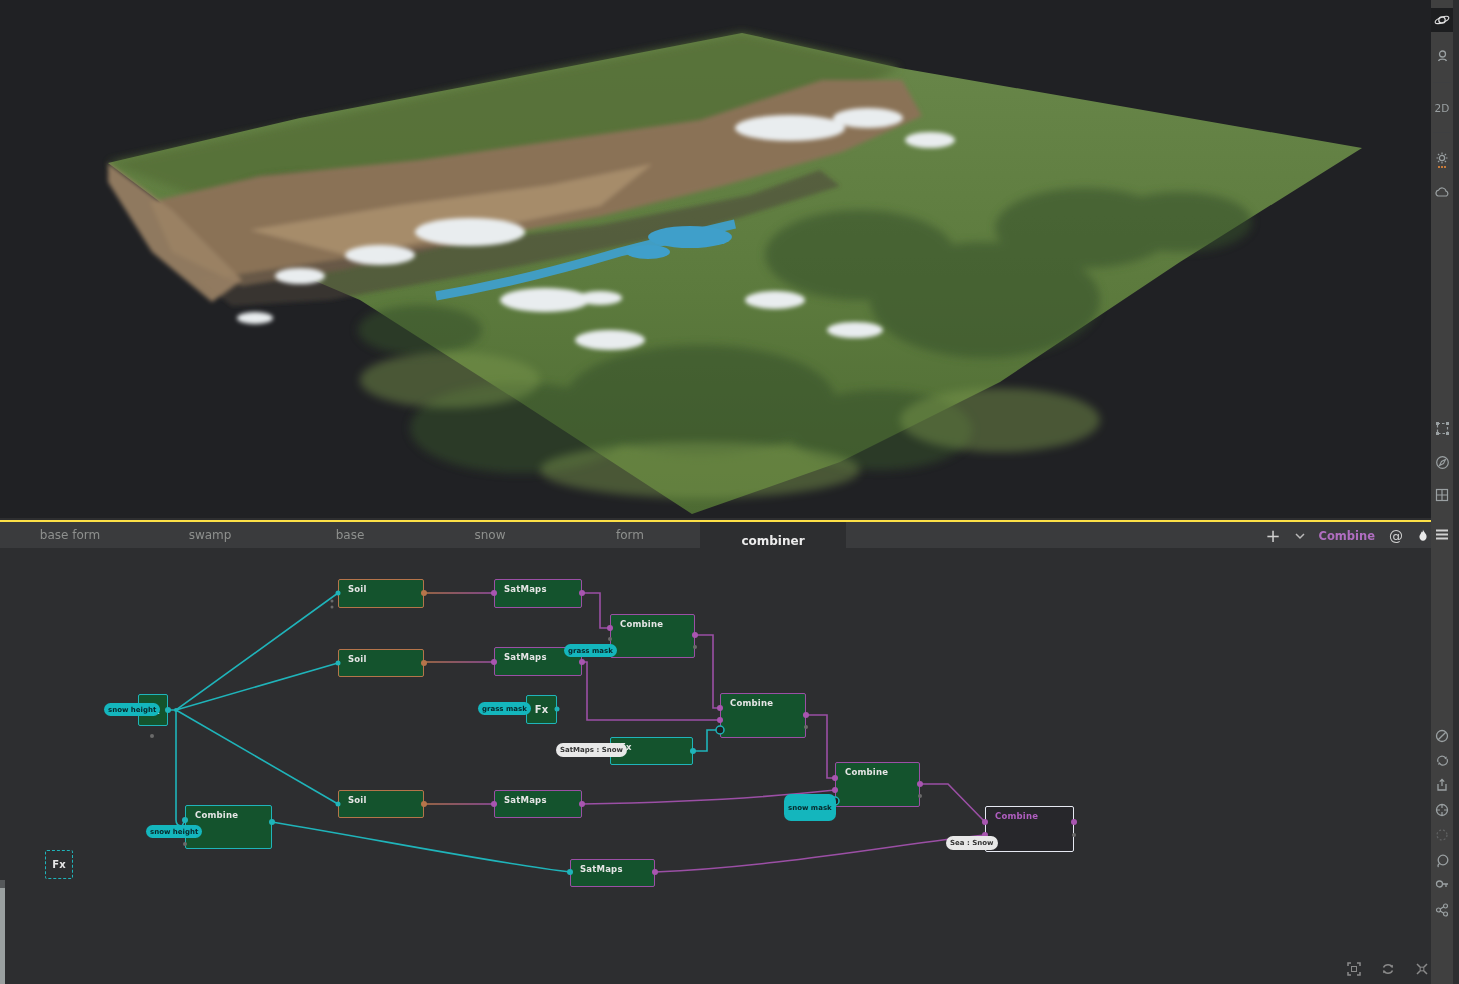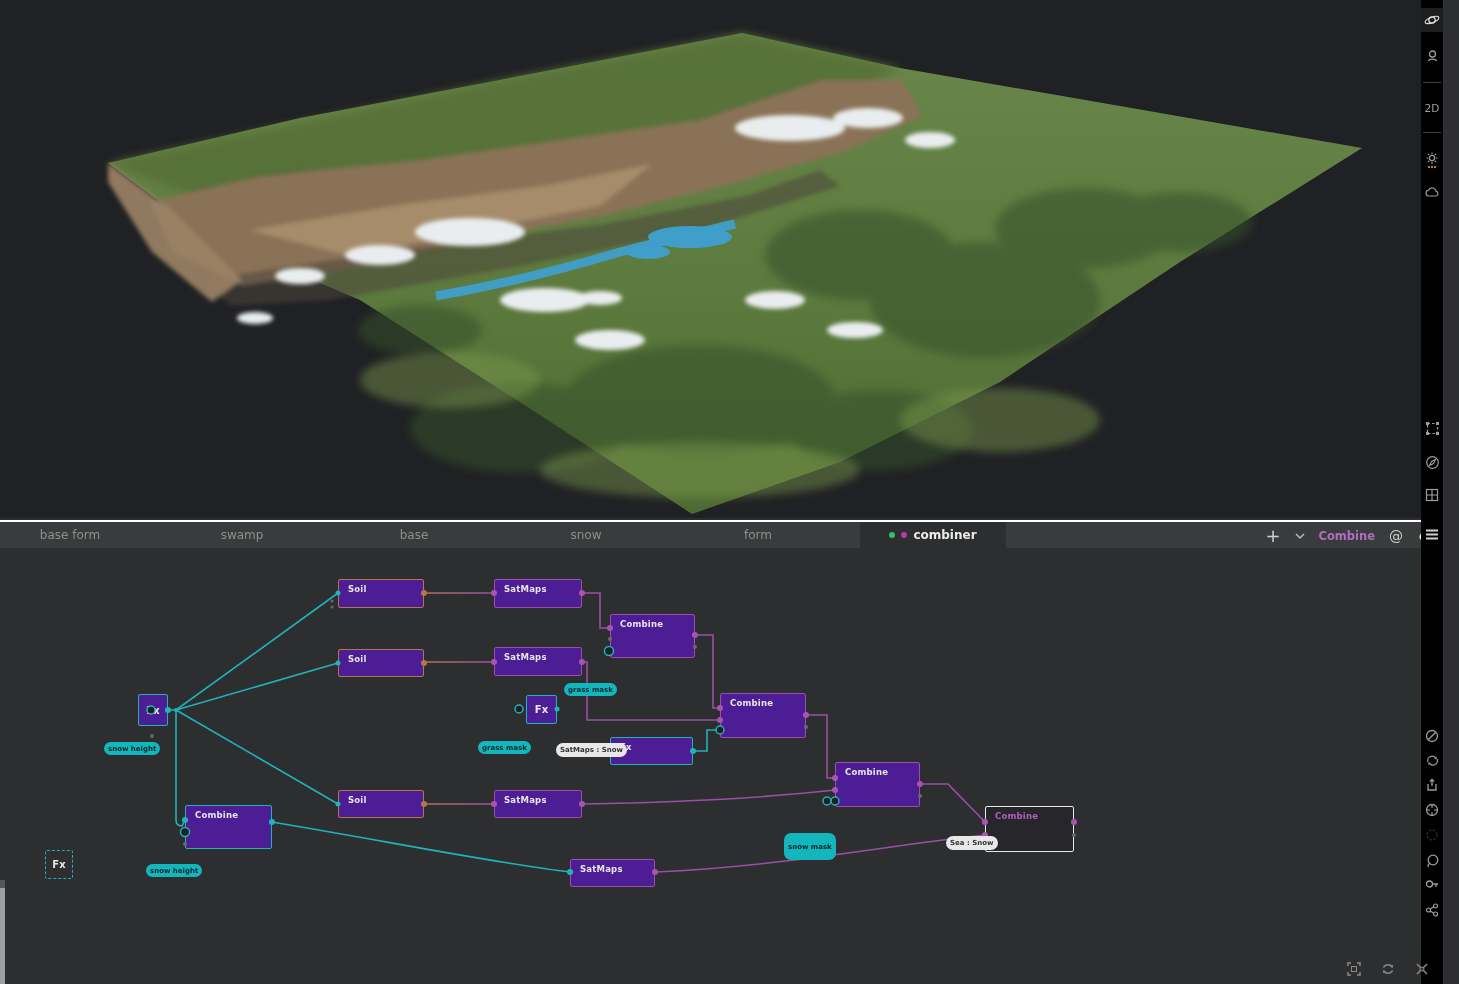--- a/index.html
+++ b/index.html
@@ -3,50 +3,50 @@
 <meta charset="utf-8">
 <style>
   html,body{margin:0;padding:0;background:#191a1b;}
   *{box-sizing:border-box;}
   body{font-family:"DejaVu Sans","Liberation Sans",sans-serif;}
   #app{position:relative;width:1459px;height:984px;overflow:hidden;background:#2d2e30;}
 
   
   #viewport{position:absolute;left:0;top:0;width:1437px;height:518px;background:#202124;}
   
-  #sidebar{position:absolute;right:16px;top:0;width:22px;height:984px;background:#000000;display:block;}
+  #sidebar{position:absolute;right:6px;top:0;width:22px;height:984px;background:#404040;display:block;}
   .sb-icon{position:absolute;left:0;width:22px;height:24px;display:flex;align-items:center;justify-content:center;color:#9aa0a2;font-size:11px;cursor:pointer;}
   .sb-icon.active{background:#1d1e20;}
   .sb-sep{position:absolute;left:2px;width:18px;height:1px;background:#3e3f41;}
   .sb-icon svg{display:block;}
 
   
-  #tabbar{position:absolute;left:0;top:520px;width:1437px;height:28px;background:#3a3b3d;border-top:2px solid #ffffff;display:flex;align-items:stretch;gap:32px;}
+  #tabbar{position:absolute;left:0;top:520px;width:1437px;height:28px;background:#3a3b3d;border-top:2px solid #fde047;display:flex;align-items:stretch;}
   .tab{width:140px;display:flex;align-items:center;justify-content:center;color:#8e908e;font-size:12px;cursor:pointer;}
-  .tab.active{background:#2d2e30;color:#ececec;width:146px;gap:6px;}
+  .tab.active{background:#2d2e30;color:#ececec;width:146px;gap:6px;flex-direction:column;}
   .tab .dot{width:6px;height:6px;border-radius:50%;display:inline-block;}
   #tab-tools{position:absolute;right:0;top:0;height:28px;display:flex;align-items:center;gap:14px;padding-right:8px;color:#c8c8c8;}
   #node-type-btn{color:#b06ec0;font-size:11.5px;font-weight:bold;cursor:pointer;}
   .tool-glyph{font-size:15px;line-height:1;cursor:pointer;color:#cfcfcf;}
 
   
   #graph{position:absolute;left:0;top:548px;width:1459px;height:436px;background:#2d2e30;}
   #edges,#portlayer{position:absolute;left:0;top:0;pointer-events:none;}
   #edges{z-index:1;} #portlayer{z-index:4;}
-  .node{position:absolute;z-index:2;background:#4c1d95;border:1.5px solid;border-radius:2px;cursor:pointer;}
+  .node{position:absolute;z-index:2;background:#14532d;border:1.5px solid;border-radius:2px;cursor:pointer;}
   .node .nlabel{position:absolute;left:9px;top:4px;font-size:8.5px;font-weight:bold;color:#e6e6e6;letter-spacing:.2px;}
   .node.sq .nlabel{position:static;display:flex;width:100%;height:100%;align-items:center;justify-content:center;font-size:10px;left:0;top:0;}
   .n-orange{border-color:#b5744a;}
   .n-purple{border-color:#9b4fa5;}
   .n-cyan{border-color:#1fb4ba;}
   .n-sel{border-color:#e6e9f2;background:#27272b;}
   .n-sel .nlabel{color:#b05ec0;}
   .n-ghost{border:1.5px dashed #1fb4ba;background:transparent;}
   .pill{position:absolute;z-index:5;border-radius:7px;font-size:7px;display:flex;align-items:center;justify-content:center;cursor:pointer;white-space:nowrap;padding:0 4px;}
-  .pill-cyan{background:#14b6bd;color:#07282b;font-weight:bold;margin-top:39px;}
+  .pill-cyan{background:#14b6bd;color:#07282b;font-weight:bold;}
   .pill-white{background:#e8e8e8;color:#333;font-weight:bold;}
   #graph-corner-tools{position:absolute;right:28px;bottom:6px;display:flex;gap:16px;z-index:6;}
   #graph-corner-tools .sb-icon{position:static;width:18px;height:18px;}
   #scroll-strip{position:absolute;left:0;top:340px;width:5px;height:96px;background:#9aa0a0;z-index:6;}
   #scroll-notch{position:absolute;left:0;top:332px;width:5px;height:8px;background:#55585a;z-index:6;}
 </style>
 </head>
 <body>
 
 <div id="app">

